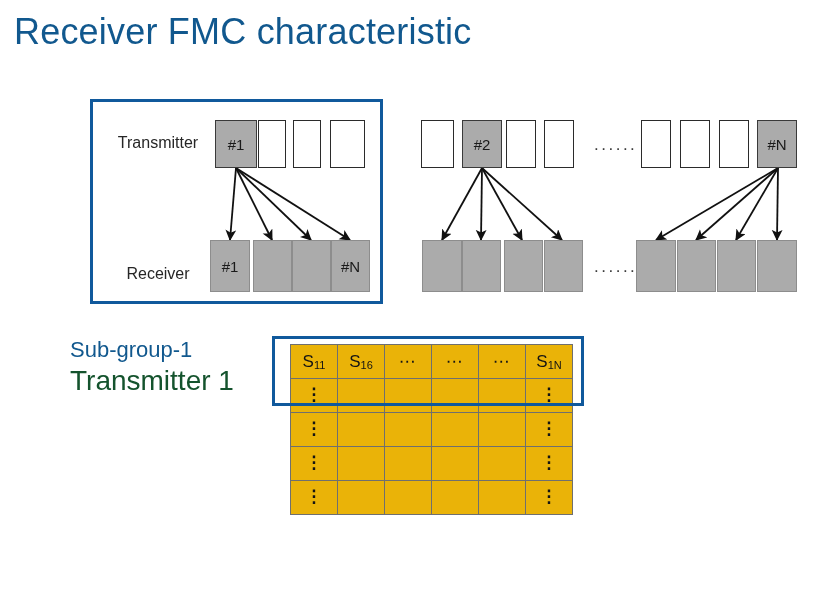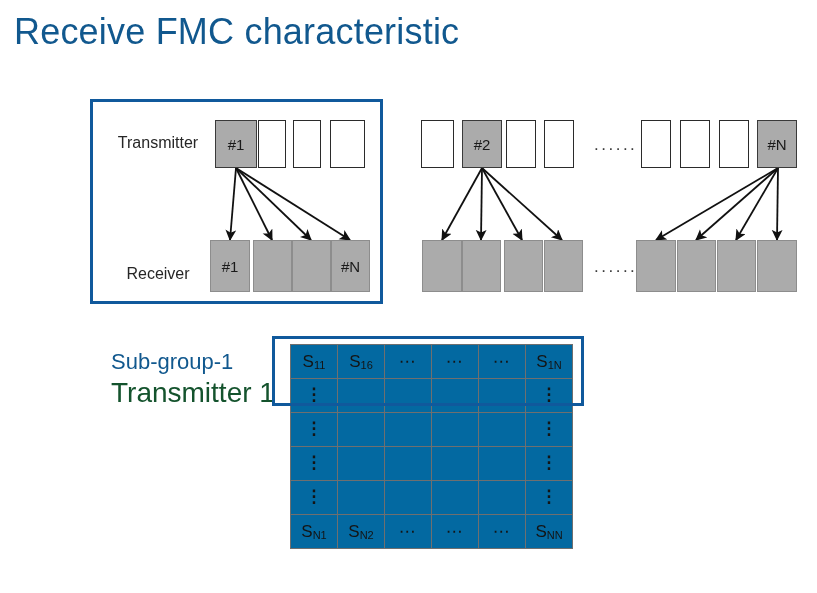--- a/index.html
+++ b/index.html
@@ -110,21 +110,21 @@
   }
   #matrix td {
     width: 46px;
     height: 33px;
     border: 1px solid #6f6f6f;
     text-align: center;
     vertical-align: middle;
     font-size: 17px;
     color: #141414;
     padding: 0;
-    background: #0369a1;
+    background: #eab308;
     font-family: "Liberation Sans", sans-serif;
   }
   #matrix td sub {
     font-size: 11px;
     vertical-align: baseline;
     position: relative;
     bottom: -2px;
   }
   .cell-hdots {
     font-size: 14px;
@@ -135,41 +135,40 @@
     font-size: 15px;
     line-height: 0.95;
     color: #222;
     font-weight: 700;
   }
 
   
   #caption {
     position: absolute;
     left: 70px;
-    top: 348px;
+    top: 336px;
     width: 200px;
-    margin-left: 41px;
   }
   #caption-title {
     font-size: 22px;
     color: #11588E;
     line-height: 1.24;
     white-space: nowrap;
   }
   .caption-line {
     font-size: 28px;
     color: #14532d;
     line-height: 1.30;
     white-space: nowrap;
   }
 </style>
 </head>
 <body>
 
-<div id="slide-title">Receive FMC characteristic</div>
+<div id="slide-title">Receiver FMC characteristic</div>
 
 <div id="diagram">
 
   <svg width="817" height="593" style="position:absolute;left:0;top:0;">
     <defs>
       <marker id="ah" markerWidth="7" markerHeight="7" refX="5.6" refY="3" orient="auto" markerUnits="strokeWidth">
         <path d="M0,0 L6.2,3 L0,6 L1.5,3 z" fill="#111111"></path>
       </marker>
     </defs>
 
@@ -275,24 +274,16 @@
         <td class="cell-vdots">⋮</td>
       </tr>
       <tr>
         <td class="cell-vdots">⋮</td>
         <td>&nbsp;</td>
         <td>&nbsp;</td>
         <td>&nbsp;</td>
         <td>&nbsp;</td>
         <td class="cell-vdots">⋮</td>
       </tr>
-      <tr>
-        <td>S<sub>N1</sub></td>
-        <td>S<sub>N2</sub></td>
-        <td class="cell-hdots">⋯</td>
-        <td class="cell-hdots">⋯</td>
-        <td class="cell-hdots">⋯</td>
-        <td>S<sub>NN</sub></td>
-      </tr>
     </tbody>
 </table>
 
 <div class="highlight-box" id="matrix-row1-highlight"></div>
 
 </body></html>

